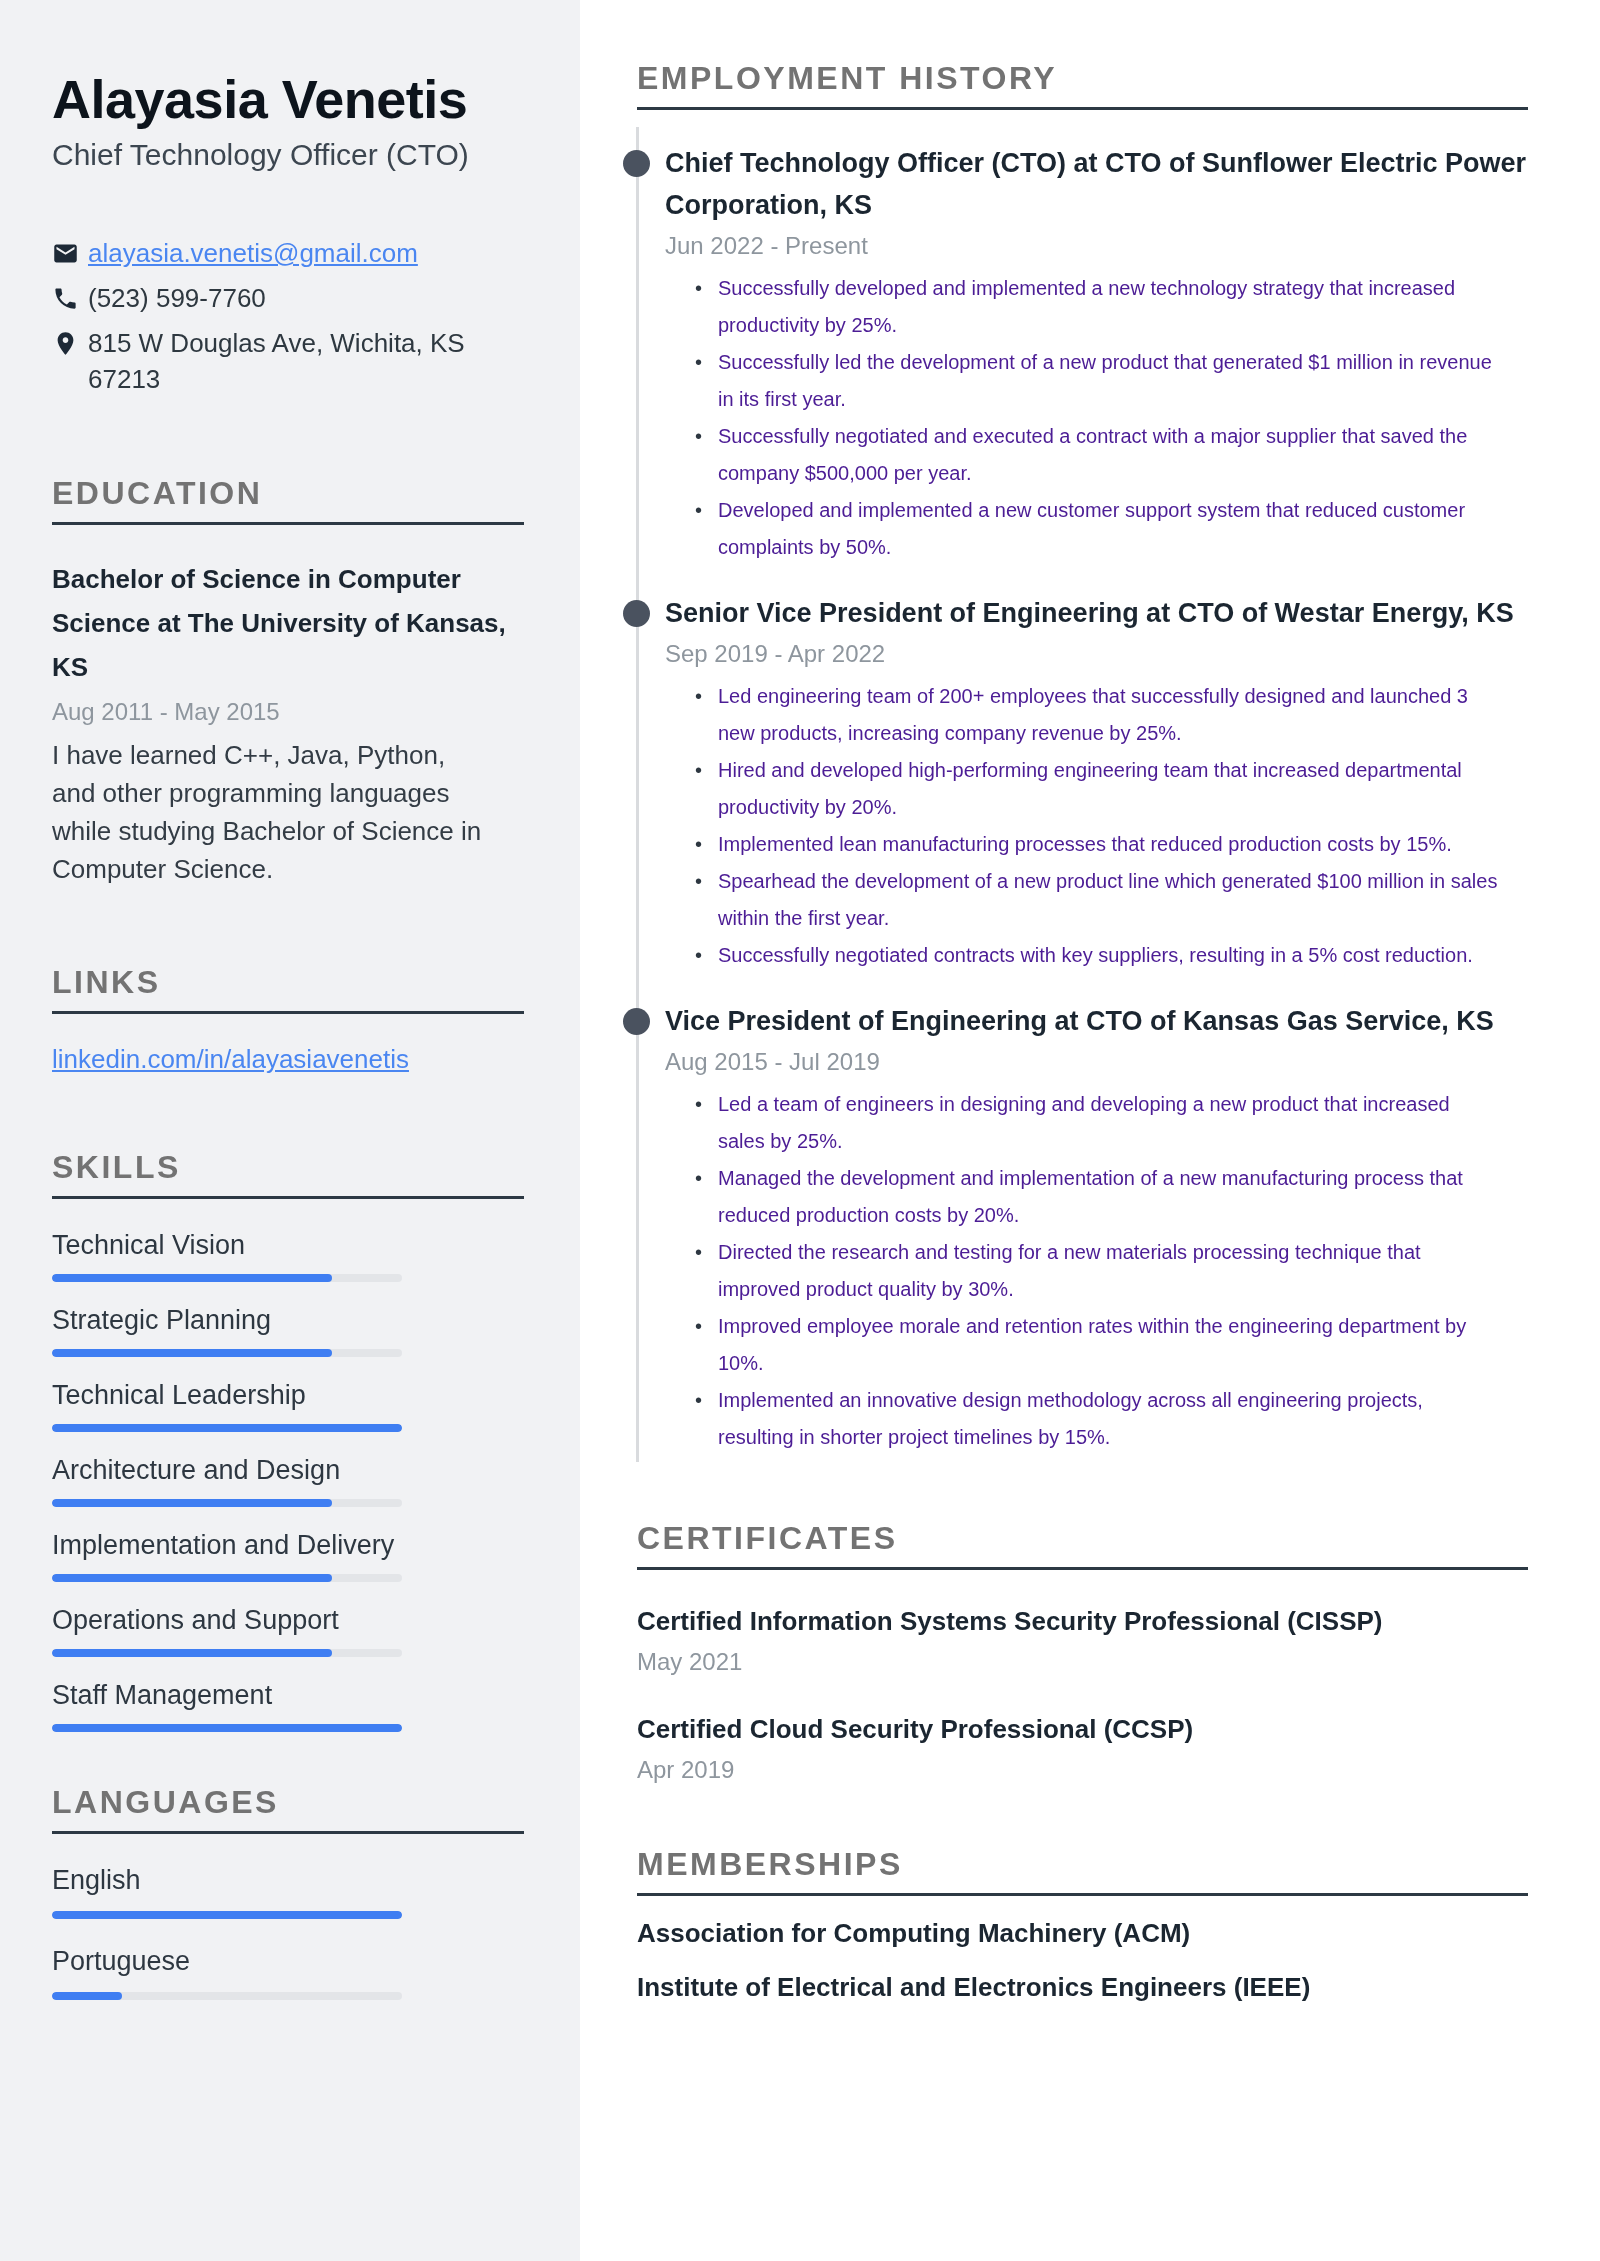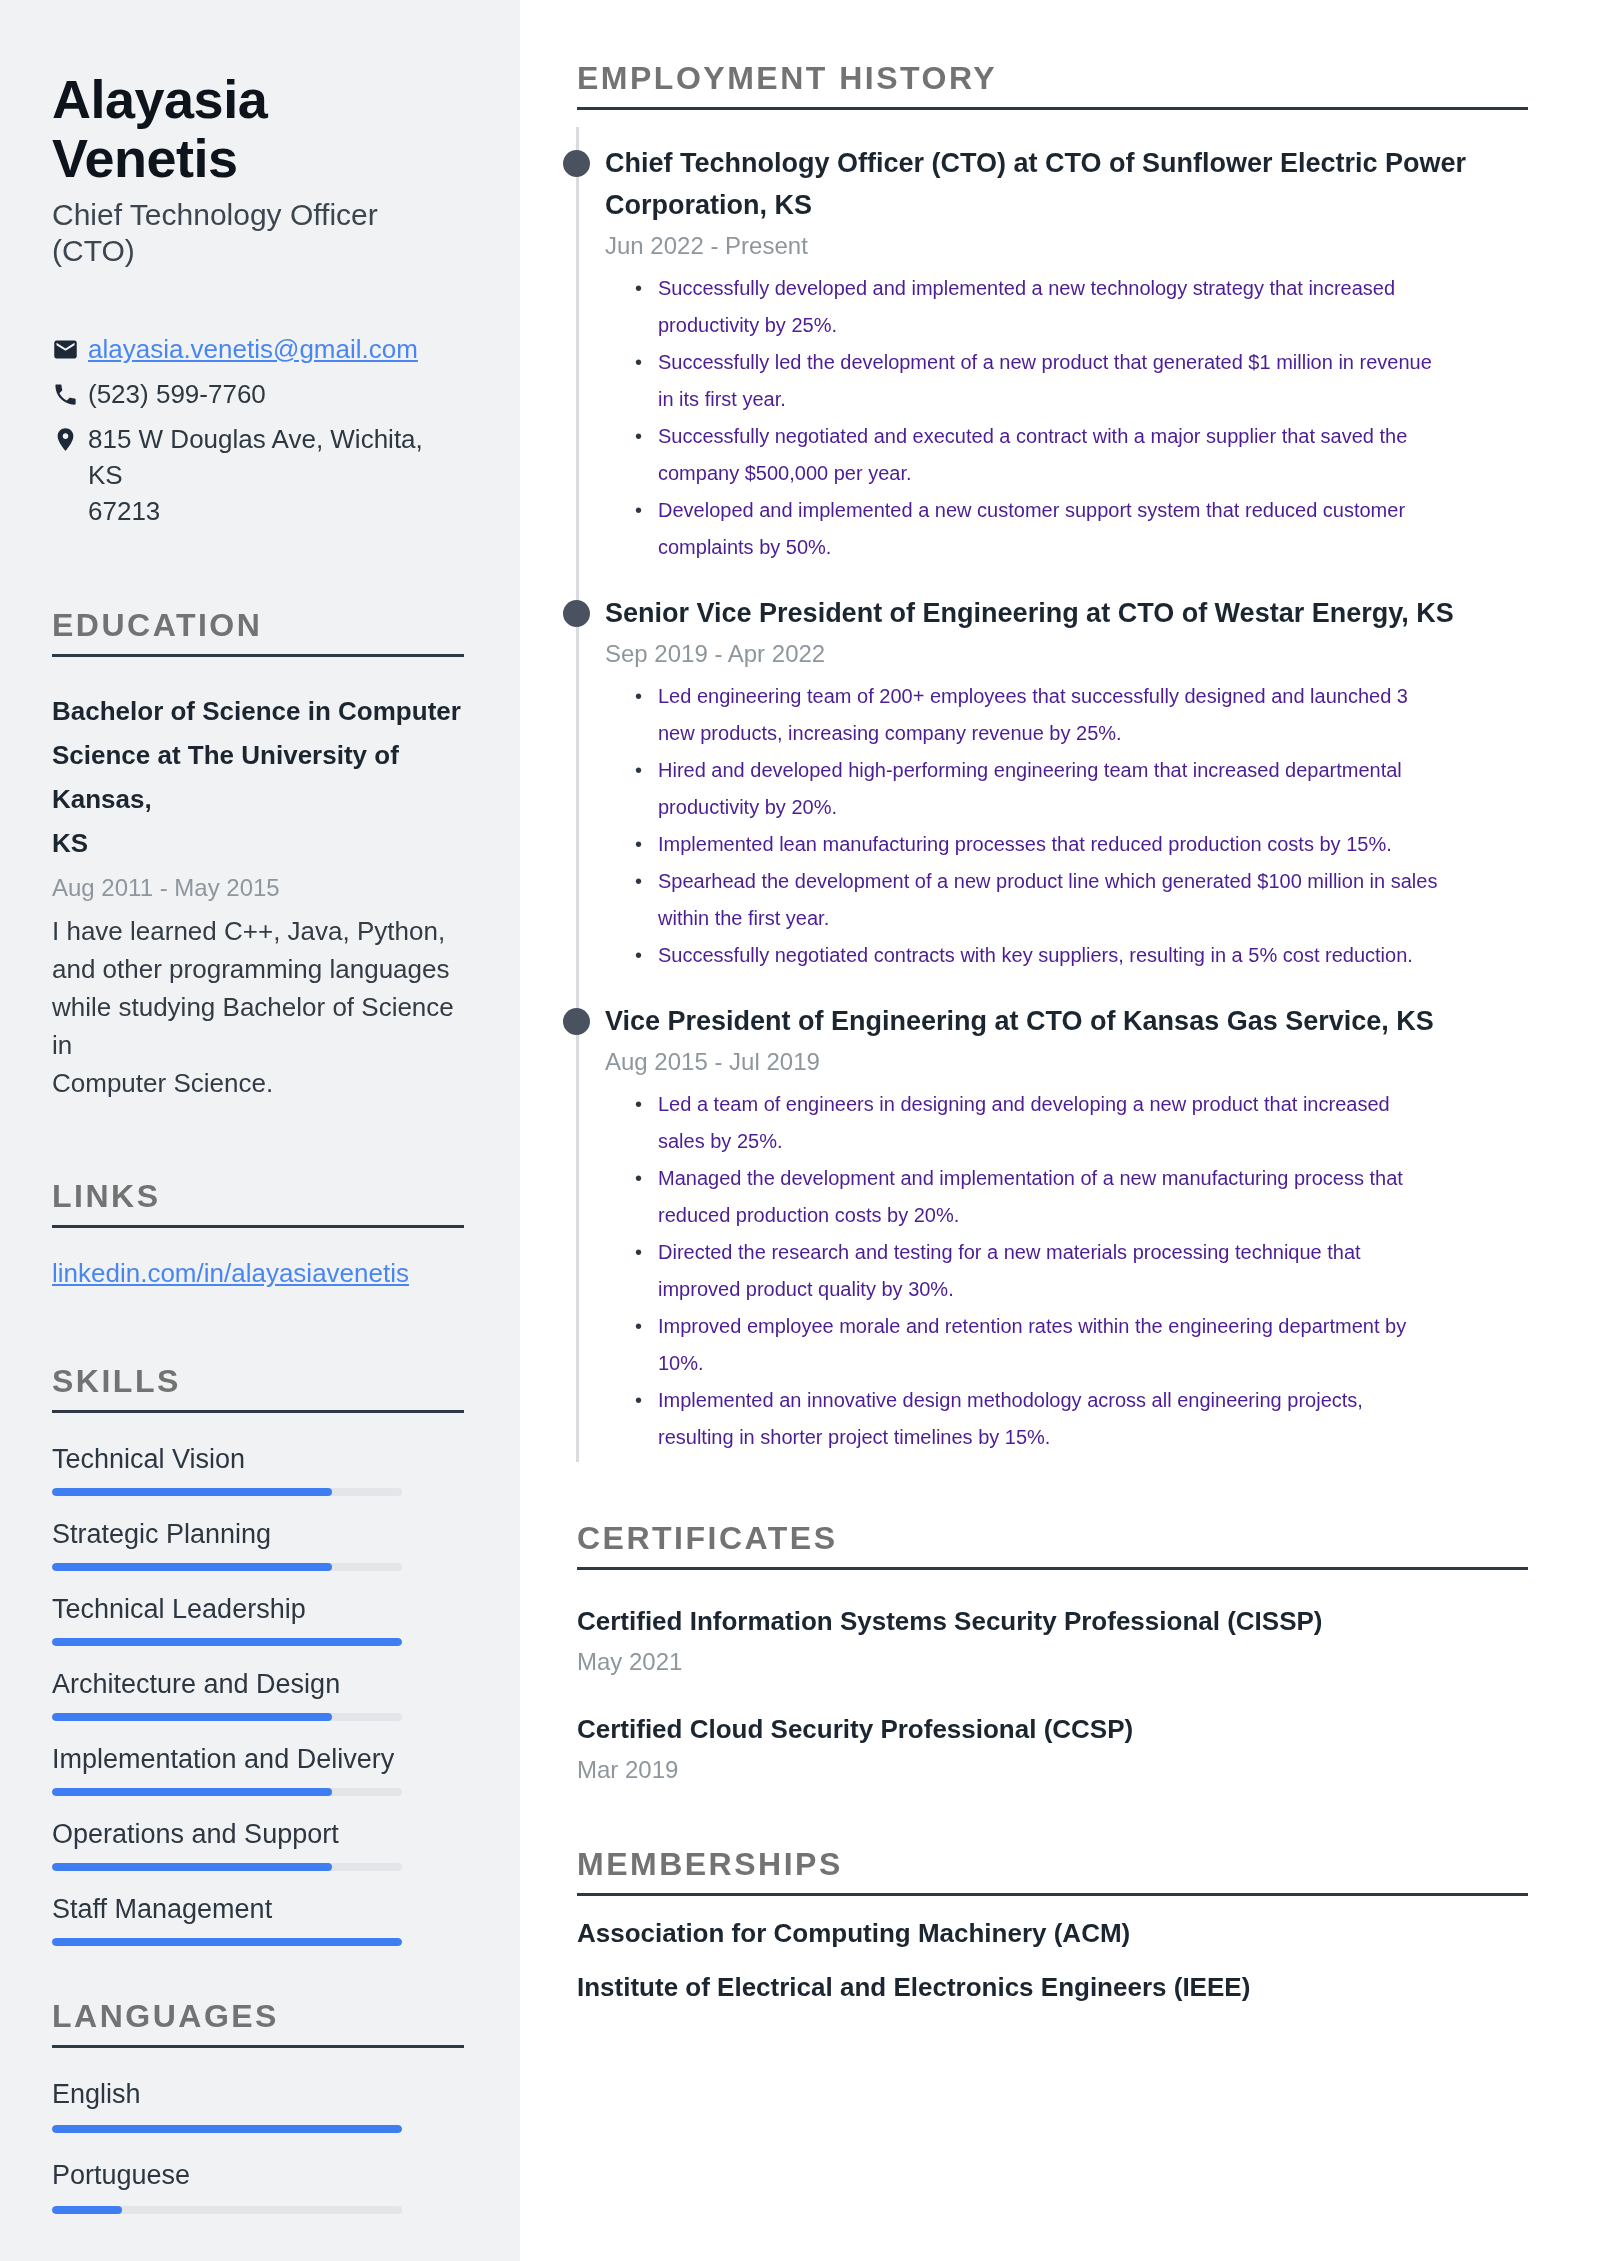--- a/index.html
+++ b/index.html
@@ -5,21 +5,21 @@
   * { box-sizing: border-box; }
   html,body { margin:0; padding:0; background:#fff; }
   .page {
     width:1600px; height:2261px; display:flex; overflow:hidden;
     font-family:"Liberation Sans", sans-serif; background:#ffffff; color:#2d3741;
   }
   .pre { white-space:pre-line; }
 
   
   .sidebar {
-    width:520px; flex-shrink:0; background:#f1f2f4;
+    width:580px; flex-shrink:0; background:#f1f2f4;
     padding:70px 56px 40px 52px;
   }
   .name { font-size:54px; font-weight:bold; color:#0d141c; margin:0; letter-spacing:-0.5px; line-height:1.1; }
   .subtitle { font-size:30px; color:#3c4650; margin-top:8px; line-height:1.2; }
 
   .contact { margin-top:62px; font-size:26px; color:#2e3840; }
   .contact .row { display:flex; gap:9px; align-items:flex-start; margin-bottom:9px; line-height:36px; }
   .cicon { width:27px; height:27px; flex-shrink:0; margin-top:5px; }
   .cicon svg { width:27px; height:27px; fill:#1d2936; display:block; }
 
@@ -251,21 +251,21 @@
     <section class="certs">
       <h2 class="sec">CERTIFICATES</h2>
       <div>
 
       <div class="cert">
             <div class="entry-title">Certified Information Systems Security Professional (CISSP)</div>
             <div class="date">May 2021</div>
           </div>
           <div class="cert">
             <div class="entry-title">Certified Cloud Security Professional (CCSP)</div>
-            <div class="date">Mar 2019</div>
+            <div class="date">Apr 2019</div>
           </div>
         </div>
     </section>
 
     <section class="members">
       <h2 class="sec">MEMBERSHIPS</h2>
       <div class="member-list">
 
       <div class="member entry-title">Association for Computing Machinery (ACM)</div>
           <div class="member entry-title">Institute of Electrical and Electronics Engineers (IEEE)</div>

